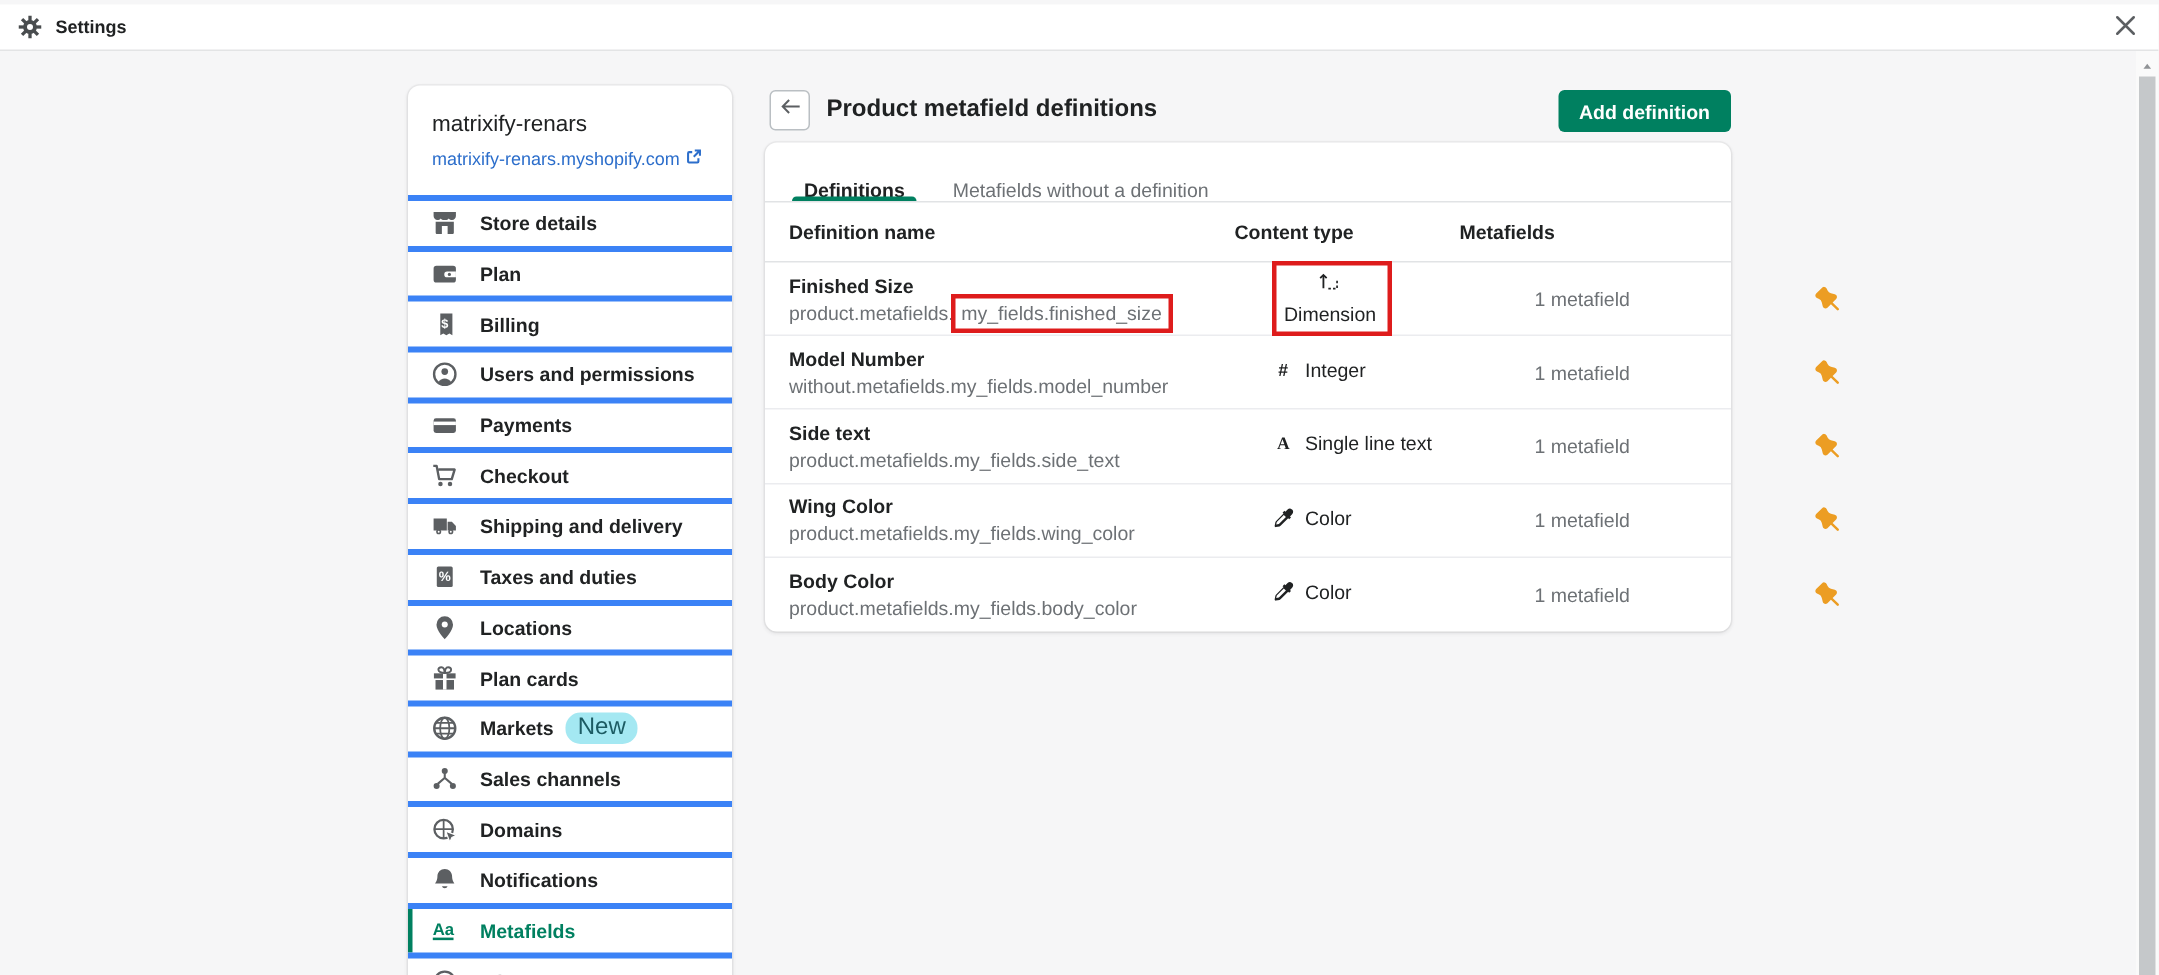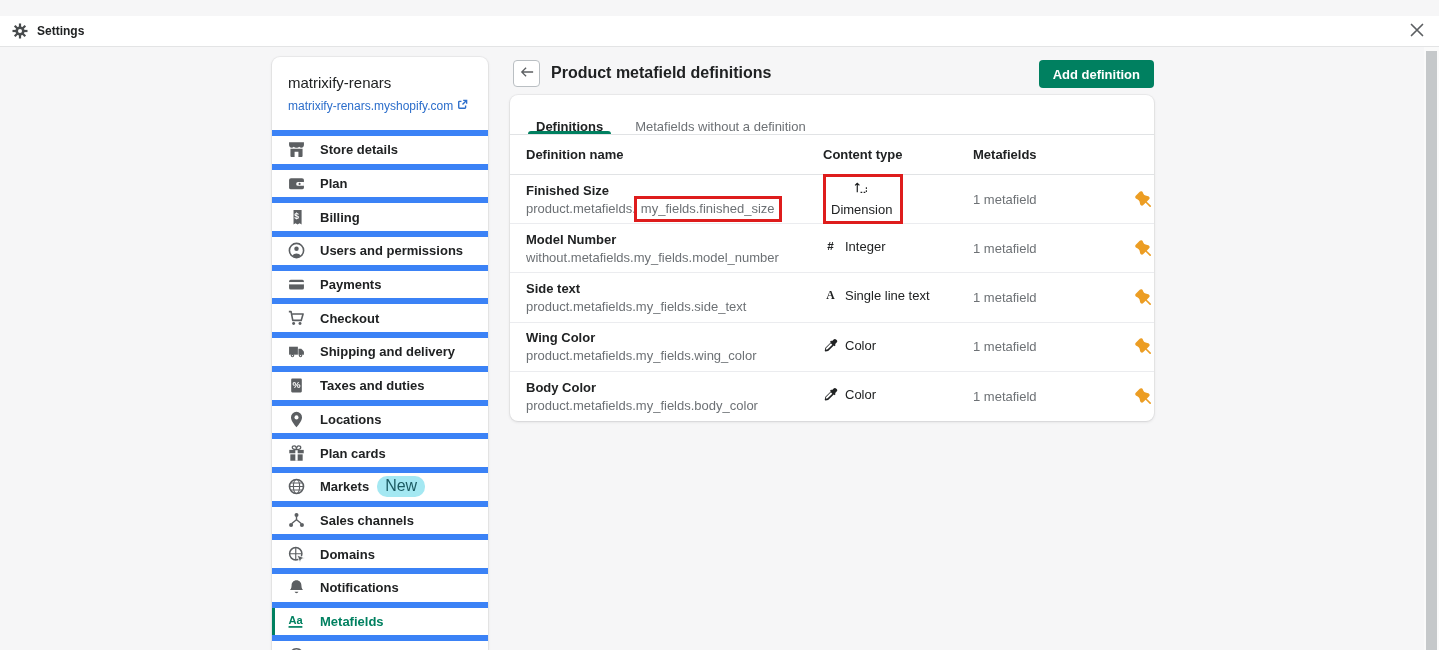--- a/index.html
+++ b/index.html
@@ -2,21 +2,21 @@
 <html style="--green: #008060; --pin: #EC9D23; --red: #DE1C1C; --blue: #2C6ECB;"><head>
 <meta charset="utf-8">
 <style>
   * { margin:0; padding:0; box-sizing:border-box; }
   html,body { width:1439px; height:650px; overflow:hidden; background:#f6f6f7;
               font-family:"Liberation Sans", sans-serif; }
   :root { --green:#008060; --pin:#EC9D23; --red:#DE1C1C; --ink:#202223;
           --sub:#6d7175; --line:#e1e3e5; --icon:#5c5f62; --blue:#2c6ecb; }
 
   
-  .topbar { position:absolute; top:16px; left:0; width:1439px; height:31px; background:#fff;
+  .topbar { position:absolute; top:3px; left:0; width:1439px; height:31px; background:#fff;
             border-bottom:1px solid #e3e4e5; display:flex; align-items:center; z-index:9; }
   .gear { margin-left:12px; width:16px; height:16px; }
   .gear svg { width:16px; height:16px; }
   .topbar-title { margin-left:9px; font-size:12px; font-weight:bold; color:var(--ink); }
   .close-btn { position:absolute; right:13px; top:6px; width:19px; height:19px; cursor:pointer;
                display:flex; align-items:center; justify-content:center; background:none; border:none; }
   .close-btn svg { width:16px; height:16px; }
 
   
   .scrollbar { position:absolute; top:31px; right:0; width:15px; height:619px; background:#fafafa; }
@@ -26,21 +26,21 @@
 
   
   .sidebar { position:absolute; left:272px; top:57px; width:216px; background:#fff; border-radius:8px;
              box-shadow:0 0 0 1px rgba(63,63,68,.05), 0 1px 3px rgba(63,63,68,.15); overflow:hidden; }
   .side-head { padding:16px 16px; }
   .store-name { font-size:15px; font-weight:500; color:var(--ink); line-height:20px; }
   .store-link { margin-top:6px; font-size:12px; line-height:15px; color:var(--blue);
                 display:flex; align-items:flex-end; gap:4px; cursor:pointer; }
   .store-link svg { width:11px; height:11px; }
   .side-item { display:flex; align-items:center; height:33.7px; padding:0 16px;
-               border-top:6px solid #3b82f6; cursor:pointer; position:relative; }
+               border-top:4px solid #3b82f6; cursor:pointer; position:relative; }
   .sicon { width:17px; height:17px; margin-right:15px; flex:none; display:flex; }
   .sicon svg { width:17px; height:17px; }
   .slabel { font-size:13px; font-weight:600; color:var(--ink); }
   .side-item.active .slabel { color:var(--green); }
   .side-item.active::before { content:''; position:absolute; left:0; top:0; bottom:0; width:3px; background:var(--green); }
   .sbadge { margin-left:8px; background:#a4e8f2; color:#1c5b63; font-size:16px;
             padding:1px 8px 2px; border-radius:10px; }
 
   
   .main-head { position:absolute; left:510px; top:60px; width:644px; height:28px; }
@@ -57,21 +57,21 @@
   .main-card { position:absolute; left:510px; top:95px; width:644px; background:#fff; border-radius:8px;
                box-shadow:0 0 0 1px rgba(63,63,68,.05), 0 1px 3px rgba(63,63,68,.15); }
   .tabs { display:flex; height:40px; border-bottom:1px solid var(--line); padding-left:10px;align-items:flex-end; }
   .tab { position:relative; display:flex; align-items:center; padding:0 16px; font-size:13px;
          color:var(--sub); font-weight:500; cursor:pointer; }
   .tab.active { color:var(--ink); font-weight:600; }
   .tab.active::after { content:''; position:absolute; left:8px; right:8px; bottom:0; height:3px;
                        background:var(--green); border-radius:3px 3px 0 0; }
   .thead, .trow { display:grid; grid-template-columns:297px 150px 162px 1fr; padding-left:16px; align-items:center; }
   .thead { height:40px; border-bottom:1px solid var(--line); font-size:13px; font-weight:600; color:var(--ink); }
-  .trow { height:49.2px; border-bottom:1px solid #ebecef; cursor:pointer; }
+  .trow { height:49.2px; border-bottom:1px solid #ebecef; cursor:pointer;gap:25px; }
   .trow:last-child { border-bottom:none; }
   .def-name { font-size:13px; font-weight:600; color:var(--ink); }
   .def-key { font-size:13px; color:var(--sub); margin-top:3px; white-space:nowrap; }
   .type-cell { font-size:13px; color:var(--ink); }
   .type-wrap { display:inline-flex; align-items:center; gap:7px; }
   .ticon svg { width:15px; height:15px; display:block; }
   .meta-cell { font-size:13px; color:var(--sub); }
   .pin-cell { display:flex; justify-content:flex-end; padding-right:13px; }
   .pin { background:none; border:none; cursor:pointer; padding:0; }
   .pin svg { width:17px; height:17px; display:block; }

